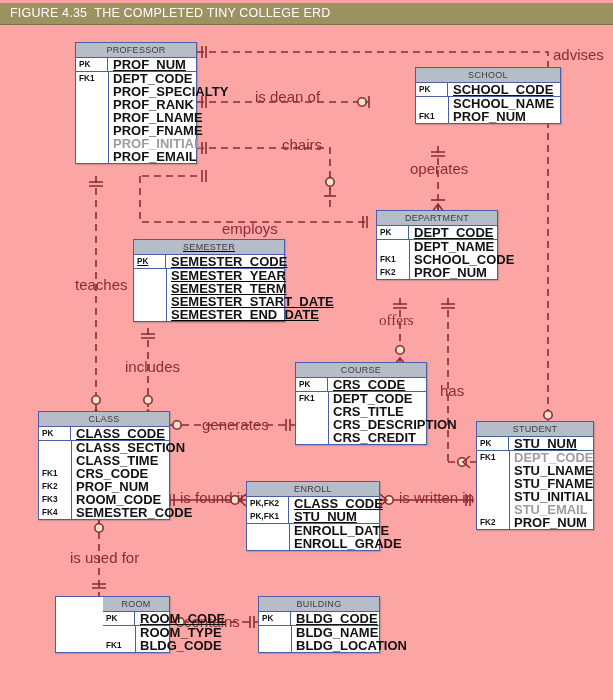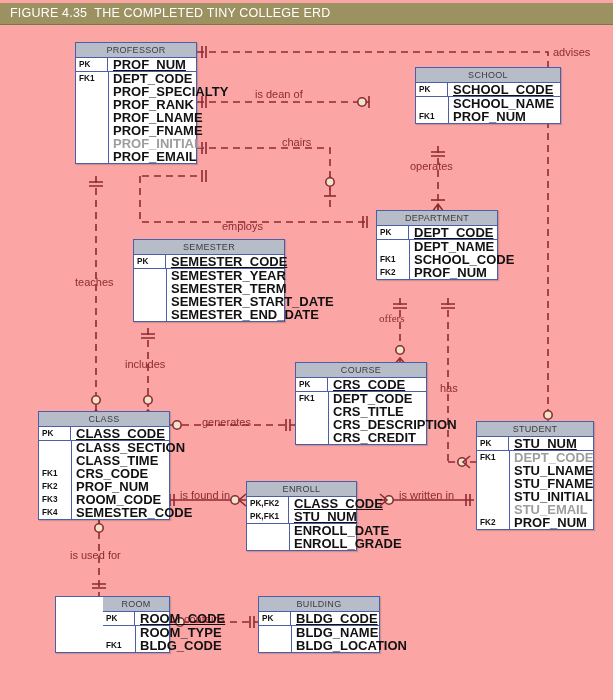--- a/index.html
+++ b/index.html
@@ -33,21 +33,21 @@
     white-space: pre;
   }
   
   #lines {
     position: absolute;
     left: 0; top: 0;
     width: 613px; height: 700px;
   }
   .rel-label {
     position: absolute;
-    font-size: 11px;
+    font-size: 15px;
     color: #8d2b32;
     white-space: nowrap;
   }
   .rel-label.vertical {
     transform-origin: left top;
   }
   
   .entity {
     position: absolute;
     border: 1px solid #4a5fa8;
@@ -322,21 +322,21 @@
         <div class="key-col" style="border-right:none;">FK1</div>
         <div class="name-col">SCHOOL_CODE</div>
       </div>
       <div class="attr-row">
         <div class="key-col" style="border-right:none;">FK2</div>
         <div class="name-col">PROF_NUM</div>
       </div>
     </div>
   </div>
 
-  <div class="entity" style="left:133px; top:239px; width:152px;">
+  <div class="entity" style="left:133px; top:239px; width:152px;text-decoration:underline;">
     <div class="ent-title">SEMESTER</div>
     <div class="ent-sec pk-sec">
       <div class="attr-row">
         <div class="key-col">PK</div>
         <div class="name-col underline">SEMESTER_CODE</div>
       </div>
     </div>
     <div class="ent-sec attr-sec">
       <div class="divider" style="left:32px;"></div>
       <div class="attr-row">
@@ -417,21 +417,21 @@
         <div class="key-col" style="border-right:none;">FK3</div>
         <div class="name-col">ROOM_CODE</div>
       </div>
       <div class="attr-row">
         <div class="key-col" style="border-right:none;">FK4</div>
         <div class="name-col">SEMESTER_CODE</div>
       </div>
     </div>
   </div>
 
-  <div class="entity" style="left:246px; top:481px; width:111px;">
+  <div class="entity" style="left:246px; top:481px; width:134px;">
     <div class="ent-title">ENROLL</div>
     <div class="ent-sec pk-sec">
       <div class="attr-row">
         <div class="key-col wide">PK,FK2</div>
         <div class="name-col underline">CLASS_CODE</div>
       </div>
       <div class="attr-row">
         <div class="key-col wide">PK,FK1</div>
         <div class="name-col underline">STU_NUM</div>
       </div>

